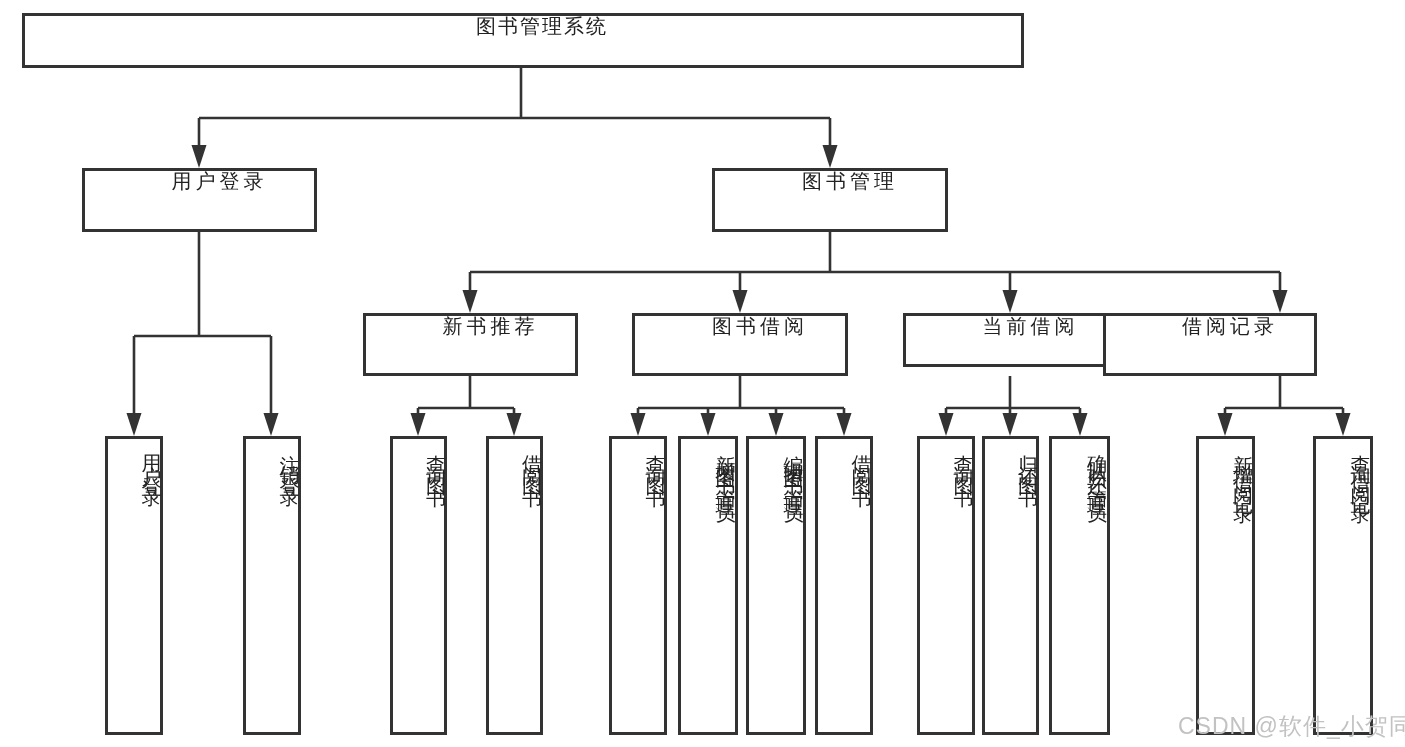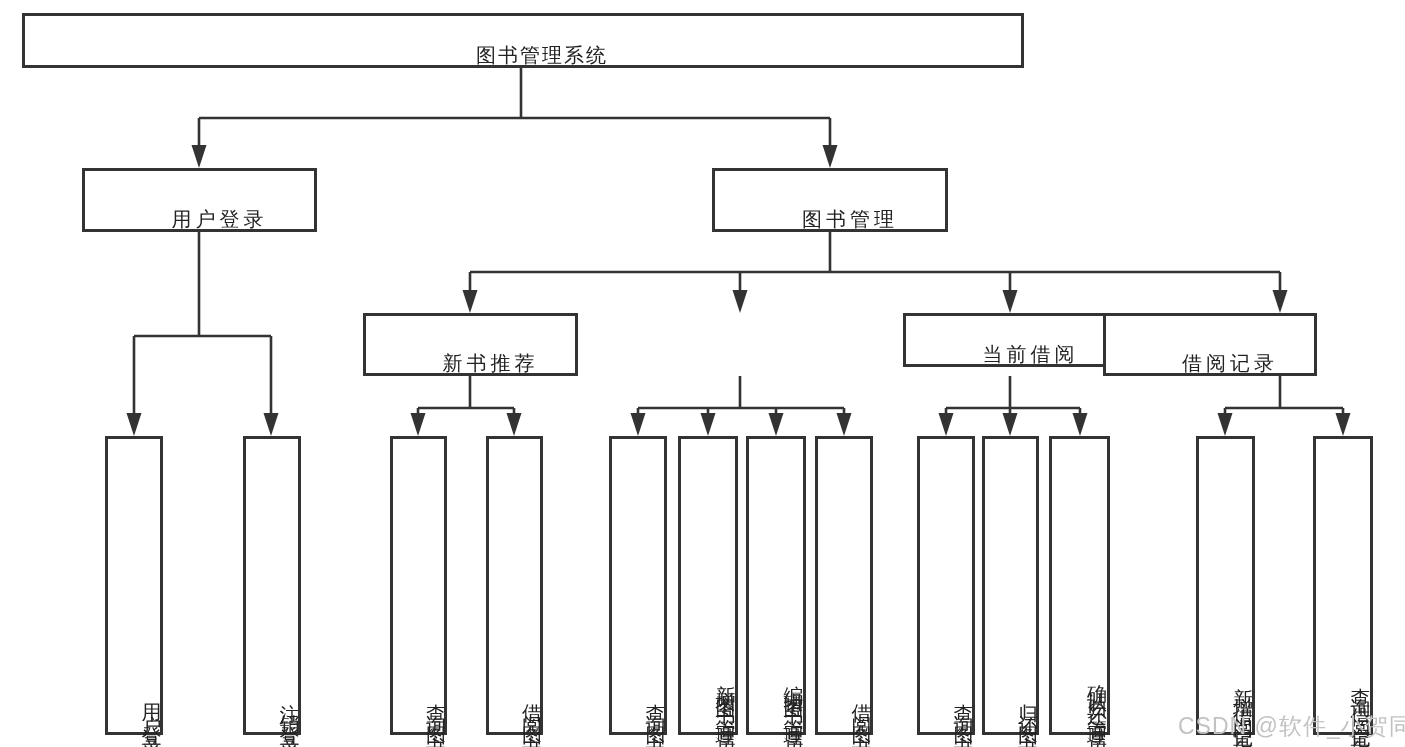--- a/index.html
+++ b/index.html
@@ -10,21 +10,21 @@
   }
   *{box-sizing:border-box;}
   html,body{margin:0;padding:0;background:var(--bg);}
   body{font-family:"Liberation Sans","DejaVu Sans",sans-serif;color:var(--text);}
   .canvas{position:relative;width:1405px;height:747px;background:var(--bg);overflow:hidden;}
   .wires{position:absolute;left:0;top:0;width:1405px;height:747px;}
   .wire{stroke:var(--line);stroke-width:2.6;fill:none;}
   .arrow{fill:var(--line);}
   .box{
     position:absolute;border:3px solid var(--line);background:#ffffff;
-    display:flex;align-items:flex-end;justify-content:center;padding-left:36px;
+    display:flex;align-items:flex-start;justify-content:center;padding-left:36px;
   }
   .box .lbl{font-size:20px;line-height:1;white-space:nowrap;}
   .box.h .lbl{letter-spacing:4px;text-indent:4px;}
   .box.h.root .lbl{letter-spacing:2px;text-indent:2px;}
   .box.v .lbl{
     writing-mode:vertical-rl;text-orientation:mixed;
     white-space:normal;font-size:20px;
   }
   .box.v.sp11 .lbl{letter-spacing:11px;}
   .box.v.sp10 .lbl{letter-spacing:10px;}
@@ -75,20 +75,23 @@
   <div class="box h" style="left:82px;top:168px;width:235px;height:64px">
     <span class="lbl">用户登录</span>
   </div>
   <div class="box h" style="left:363px;top:313px;width:215px;height:63px">
     <span class="lbl">新书推荐</span>
   </div>
 
   <div class="box h" style="left:712px;top:168px;width:236px;height:64px">
     <span class="lbl">图书管理</span>
   </div>
+  <div class="box h" style="left:632px;top:313px;width:216px;height:63px">
+    <span class="lbl">图书借阅</span>
+  </div>
   <div class="box h" style="left:903px;top:313px;width:215px;height:54px">
     <span class="lbl">当前借阅</span>
   </div>
   <div class="box h" style="left:1103px;top:313px;width:214px;height:63px">
     <span class="lbl">借阅记录</span>
   </div>
 
   <div class="box v sp11" style="left:105px;top:436px;width:58px;height:299px">
     <span class="lbl">用户登录</span>
   </div>

